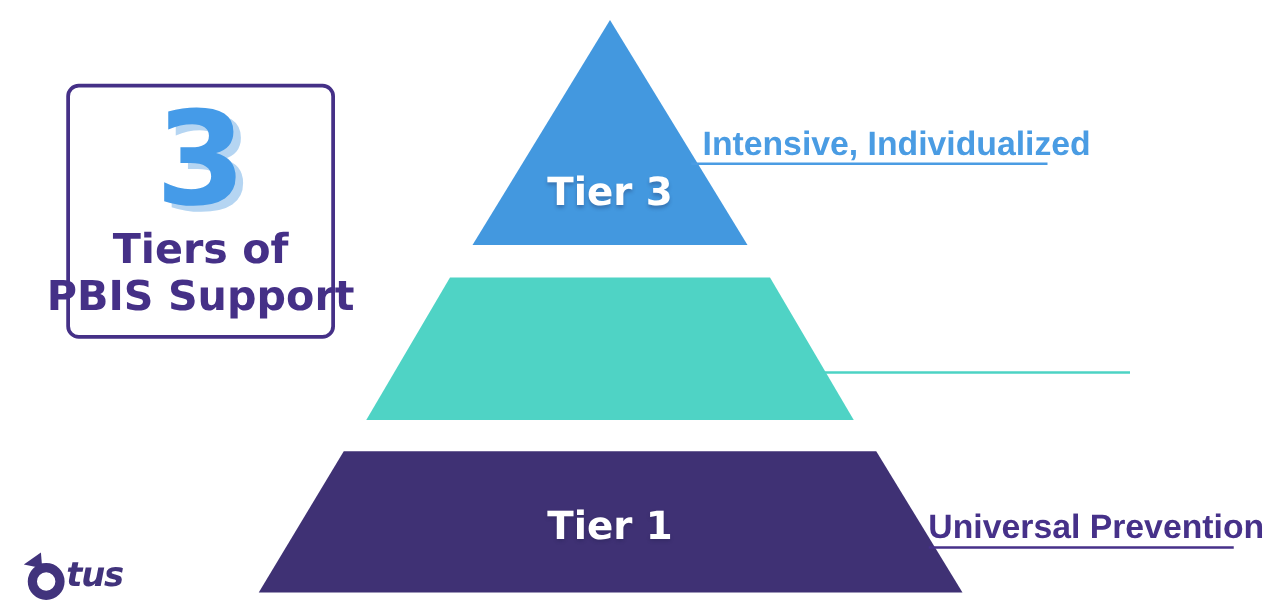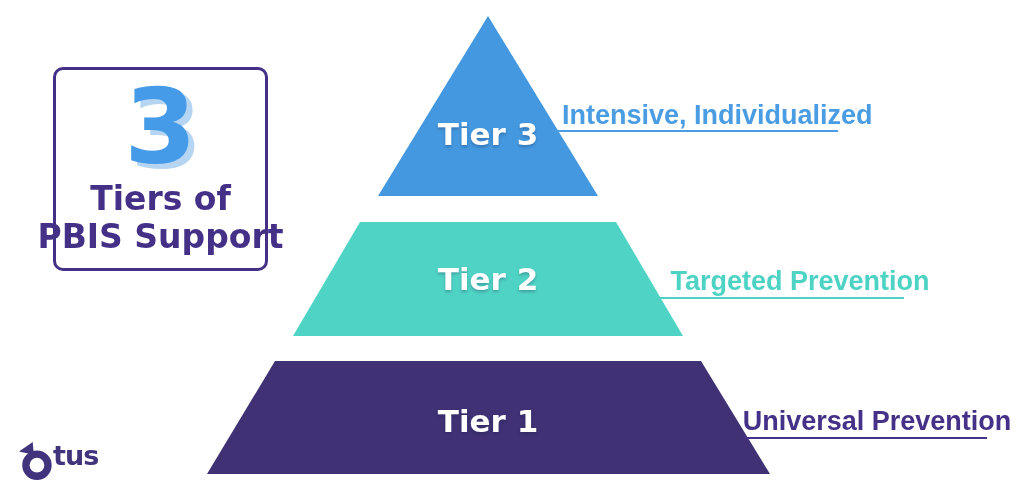--- a/index.html
+++ b/index.html
@@ -60,21 +60,21 @@
     text-align: center;
     font-family: "DejaVu Sans", sans-serif;
     font-weight: bold;
     font-size: 31px;
     line-height: 36px;
     color: #ffffff;
     text-shadow: 0 2px 3px rgba(30,30,70,0.28);
     z-index: 2;
     white-space: nowrap;
   }
-  .tier-name.t3 { top: 116px; }
+  .tier-name.t3 { top: 136px; }
   .tier-name.t2 { top: 261px; }
   .tier-name.t1 { top: 403px; }
 
   
   .side-label {
     position: absolute;
     width: 300px;
     text-align: center;
     font-family: "Liberation Sans", sans-serif;
     font-weight: bold;
@@ -90,22 +90,23 @@
   .lbl-t3-line2 { left: 562px; top: 135px; }
   .lbl-t2       { left: 650px; top: 268px; }
   .lbl-t1       { left: 727px; top: 408px; }
 
   
   .logo {
     position: absolute;
     left: 19px; top: 441px;
     height: 40px;
     display: flex;
-    align-items: flex-start;
+    align-items: center;
     z-index: 2;
+    font-style: italic;
   }
   .logo-text {
     font-family: "DejaVu Sans", sans-serif;
     font-weight: bold;
     font-size: 27px;
     line-height: 29px;
     letter-spacing: -1px;
     color: #41337C;
     margin: 0 0 1px -4px;
   }
@@ -128,25 +129,23 @@
     <line x1="743" y1="438" x2="987" y2="438" stroke-width="2" stroke="#463189"></line>
   </svg>
 
   <div class="title-box">
     <div class="big-number">3</div>
     <div class="title-line">Tiers of</div>
     <div class="title-line">PBIS Support</div>
   </div>
 
   <div class="tier-name t3">Tier 3</div>
-  <div class="tier-name t2">Tier 2</div>
   <div class="tier-name t1">Tier 1</div>
 
   <div class="side-label blue lbl-t3-line1">Intensive, Individualized</div>
-  <div class="side-label teal lbl-t2">Targeted Prevention</div>
   <div class="side-label purple lbl-t1">Universal Prevention</div>
 
   <div class="logo">
     <svg width="38" height="40" viewBox="0 0 36 38" aria-hidden="true">
       <polygon points="0,10 13,1 14,13" fill="#41337C"></polygon>
       <circle cx="17" cy="23" r="10.5" fill="none" stroke="#41337C" stroke-width="7"></circle>
     </svg>
     <span class="logo-text">tus</span>
   </div>
 

